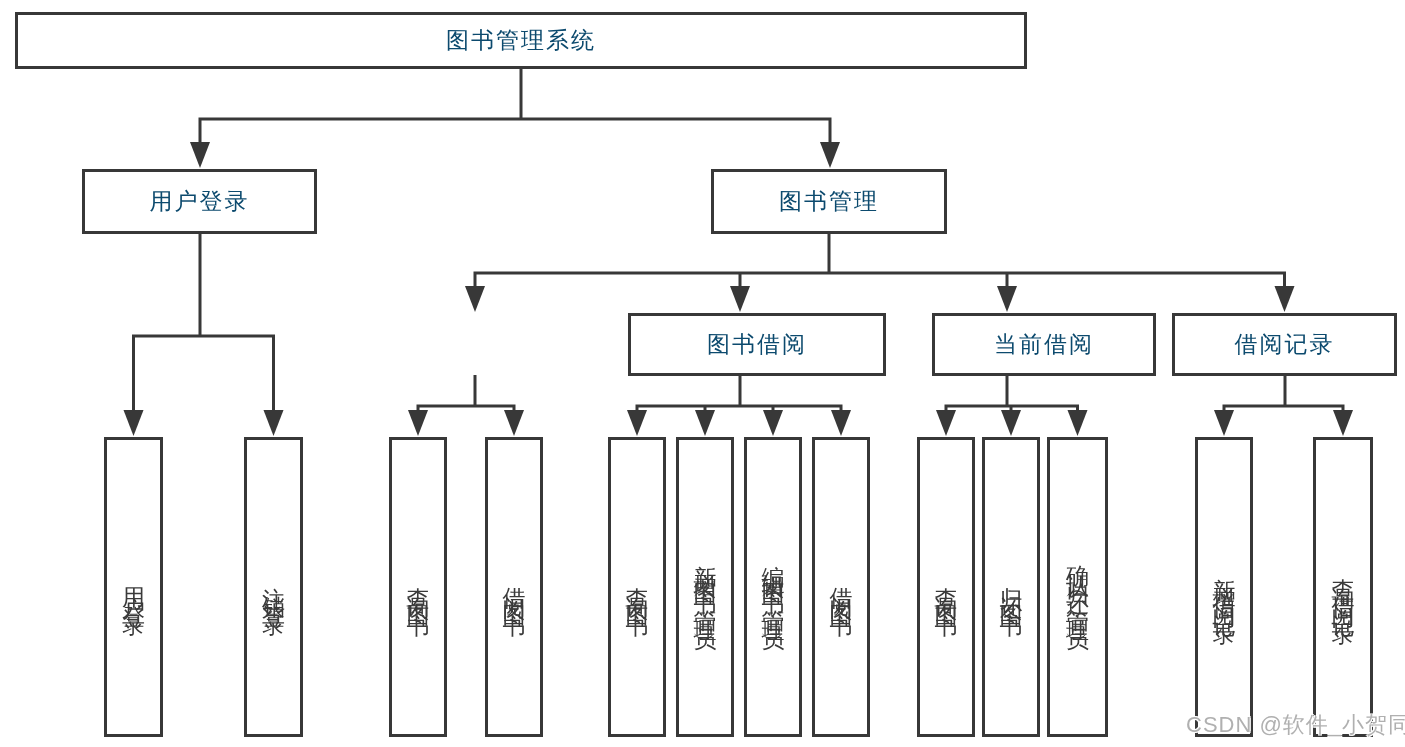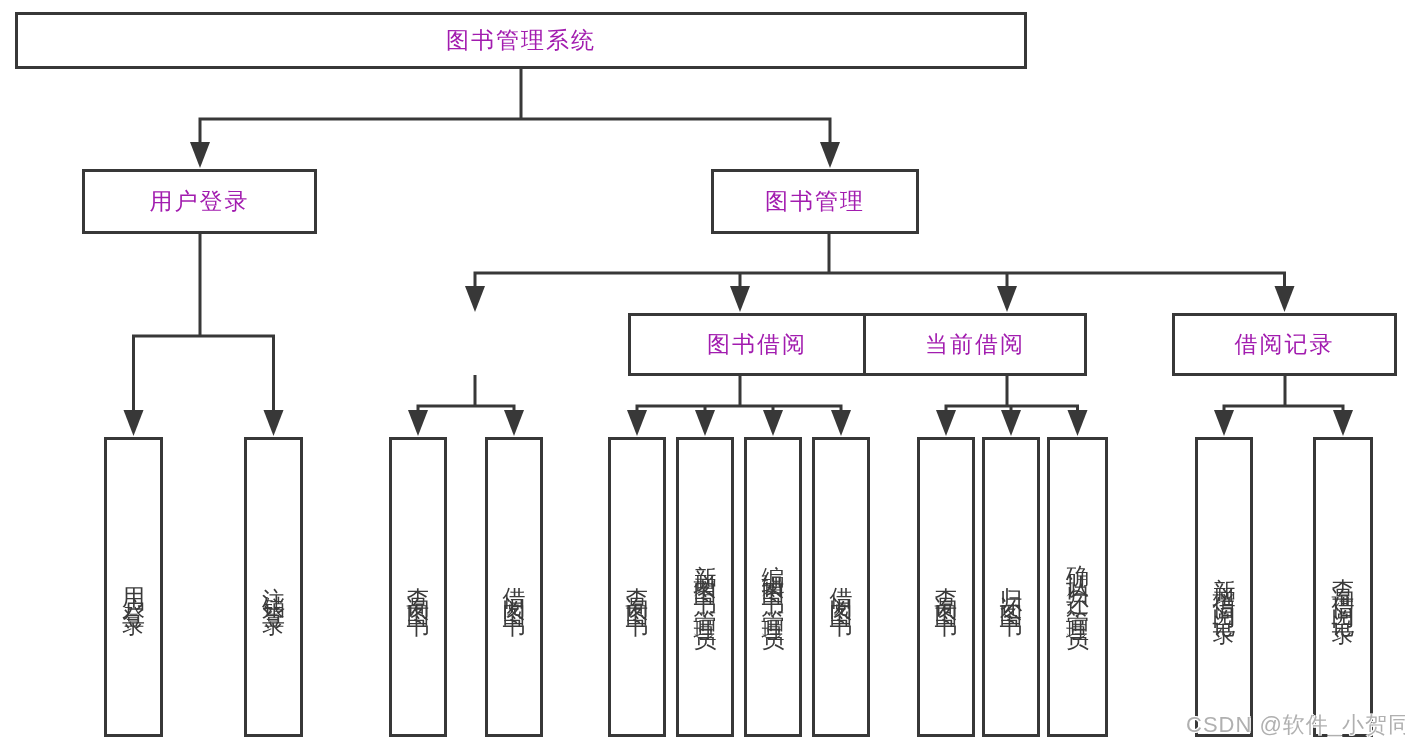--- a/index.html
+++ b/index.html
@@ -27,21 +27,21 @@
     position: absolute;
     box-sizing: border-box;
     border: 3px solid #383838;
     background: #ffffff;
     display: flex;
     align-items: center;
     justify-content: center;
   }
   .node .lbl {
     font-size: 23px;
-    color: #a21caf;
+    color: #0c4a6e;
     letter-spacing: 2px;
     white-space: nowrap;
   }
   .node .vlbl {
     writing-mode: vertical-rl;
     text-orientation: mixed;
     font-size: 23px;
     color: #3a3a3a;
     letter-spacing: 9px;
     line-height: 1;
@@ -104,28 +104,28 @@
     </g>
   </svg>
 
   <div class="node" style="left:15px;top:12px;width:1012px;height:57px">
     <span class="lbl">图书管理系统</span>
   </div>
 
   <div class="node" style="left:82px;top:169px;width:235px;height:65px">
     <span class="lbl">用户登录</span>
   </div>
-  <div class="node" style="left:711px;top:169px;width:208px;height:65px">
+  <div class="node" style="left:711px;top:169px;width:236px;height:65px">
     <span class="lbl">图书管理</span>
   </div>
 
   <div class="node" style="left:628px;top:313px;width:258px;height:63px">
     <span class="lbl">图书借阅</span>
   </div>
-  <div class="node" style="left:863px;top:313px;width:224px;height:63px">
+  <div class="node" style="left:932px;top:313px;width:224px;height:63px">
     <span class="lbl">当前借阅</span>
   </div>
   <div class="node" style="left:1172px;top:313px;width:225px;height:63px">
     <span class="lbl">借阅记录</span>
   </div>
 
   <div class="node" style="left:104px;top:437px;width:59px;height:300px">
     <span class="vlbl">用户登录</span>
   </div>
   <div class="node" style="left:244px;top:437px;width:59px;height:300px">

